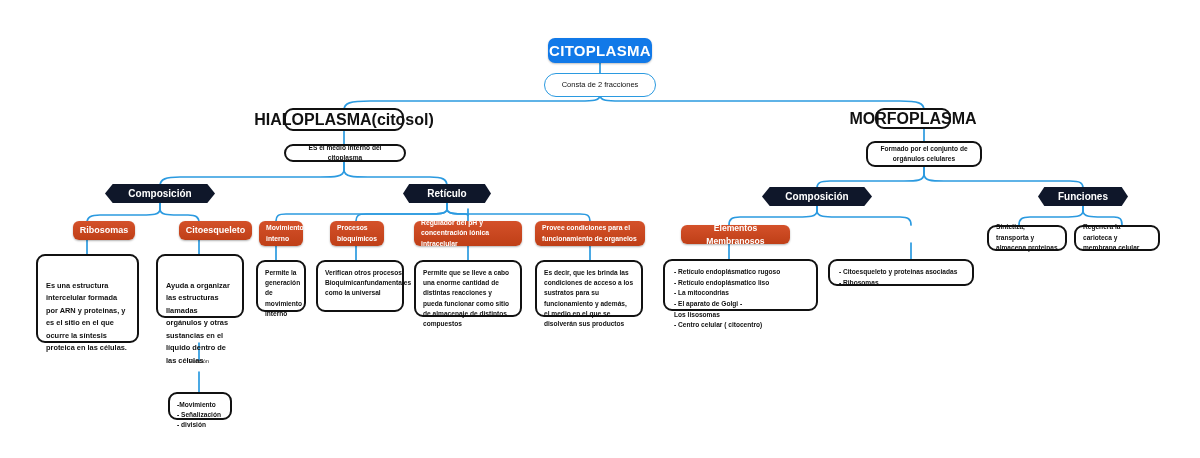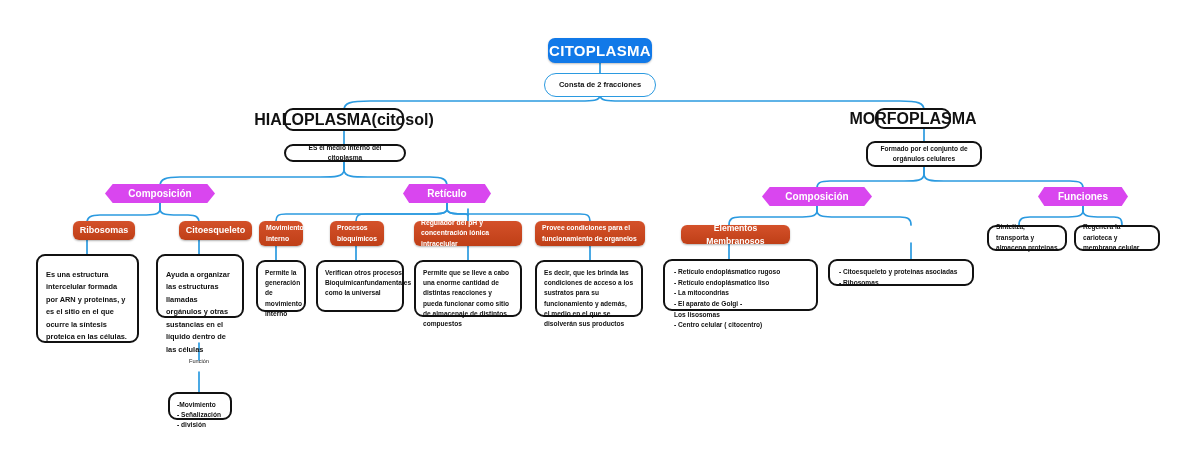--- a/index.html
+++ b/index.html
@@ -16,56 +16,56 @@
   .root{
     background:#1179e8;color:#fff;border-radius:7px;
     font-weight:bold;font-size:15px;letter-spacing:.3px;
     display:flex;align-items:center;justify-content:center;
     box-shadow:0 1px 2px rgba(0,0,0,.25);
   }
 
   
   .pill{
     background:#fff;border:1.6px solid #2b9ae0;border-radius:16px;
-    color:#111;font-weight:bold;font-size:7.5px;line-height:1.25;
+    color:#111;font-weight:normal;font-size:7.5px;line-height:1.25;
     display:flex;align-items:center;justify-content:center;
     padding:11px 6px;
   }
 
   
   .blackbox{
     background:#fff;border:2.2px solid #111;border-radius:9px;
     color:#111;display:flex;align-items:center;justify-content:center;
     text-align:center;box-sizing:border-box;
   }
   .blackbox.strong{font-weight:bold;font-size:16px;}
   .blackbox.note{
     font-size:7.4px;line-height:1.68;font-weight:bold;
     align-items:flex-start;justify-content:flex-start;text-align:left;
-    padding:13px 8px;
+    padding:24px 8px;
   }
   .blackbox.tiny{
     font-size:6.6px;line-height:1.55;font-weight:bold;
     align-items:flex-start;justify-content:flex-start;text-align:left;
     padding:6px 7px;
   }
   .blackbox.list{
     font-size:6.6px;line-height:1.62;font-weight:bold;
     align-items:flex-start;justify-content:flex-start;text-align:left;
     padding:6px 9px;
   }
   .blackbox.smallnote{
     font-size:6.6px;line-height:1.6;font-weight:bold;
     align-items:center;justify-content:flex-start;text-align:left;
     padding:5px 7px;
   }
 
   
   .hex{
-    background:#d946ef;color:#fff;font-weight:bold;font-size:10px;
+    background:#0f172a;color:#fff;font-weight:bold;font-size:10px;
     display:flex;align-items:center;justify-content:center;text-align:center;
     clip-path:polygon(7% 0,93% 0,100% 50%,93% 100%,7% 100%,0 50%);
     padding:0 10px;
   }
 
   
   .orange{
     background:linear-gradient(#d4512a,#bf3f17);
     color:#fff;font-weight:bold;border-radius:6px;
     display:flex;align-items:center;text-align:left;

